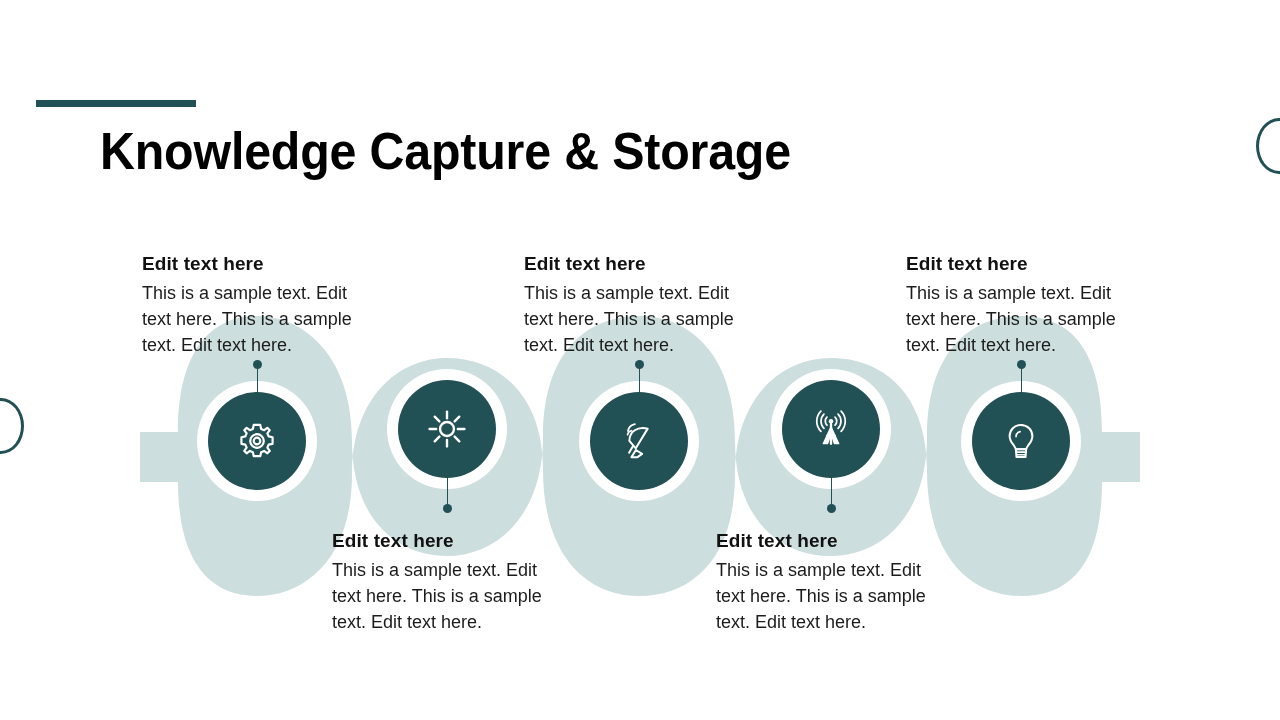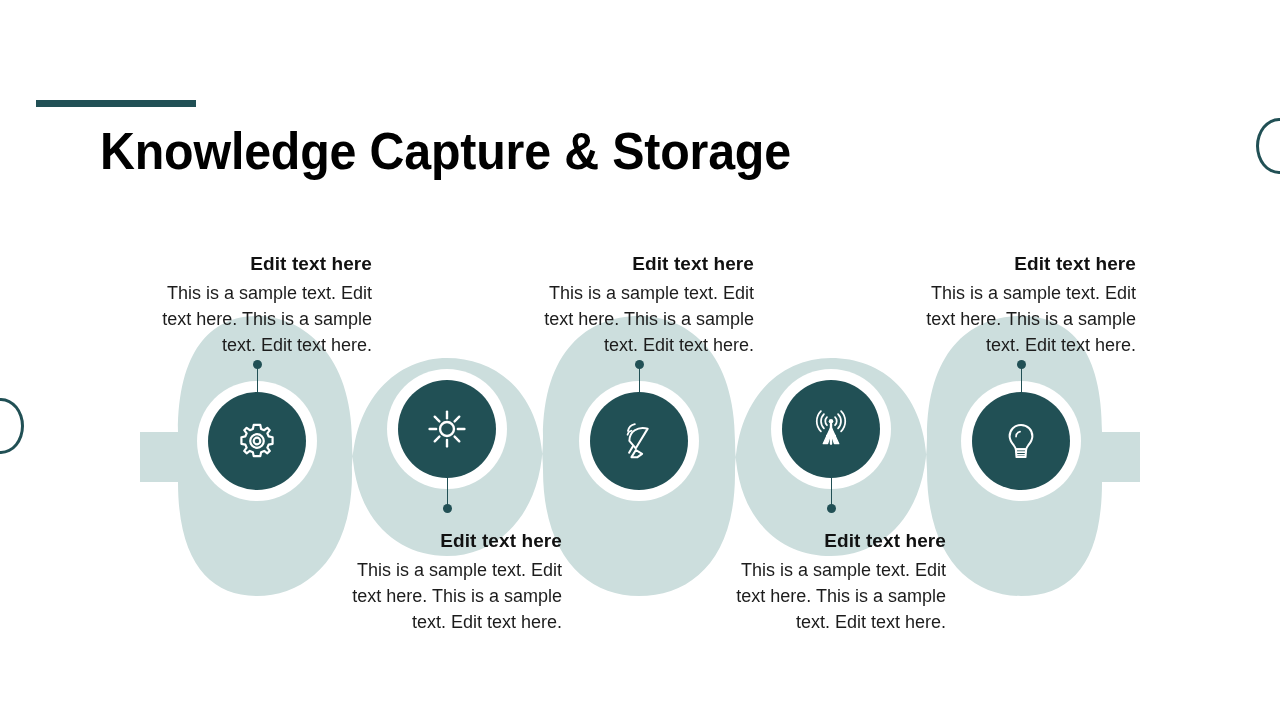--- a/index.html
+++ b/index.html
@@ -57,21 +57,21 @@
     background: #215055;
   }
   .connector-dot {
     position: absolute;
     width: 9px; height: 9px;
     border-radius: 50%;
     background: #215055;
   }
 
   
-  .node-text { position: absolute; width: 230px; text-align: right; }
+  .node-text { position: absolute; width: 230px; text-align: left; }
   .node-heading {
     font-family: "Liberation Sans", sans-serif;
     font-size: 19px; font-weight: 700; color: #111111;
     letter-spacing: 0.1px; line-height: 1.25;
     margin-bottom: 4px;
   }
   .node-body {
     font-family: "Liberation Sans", sans-serif;
     font-size: 18px; font-weight: 400; color: #1c1c1c;
     line-height: 1.46;

